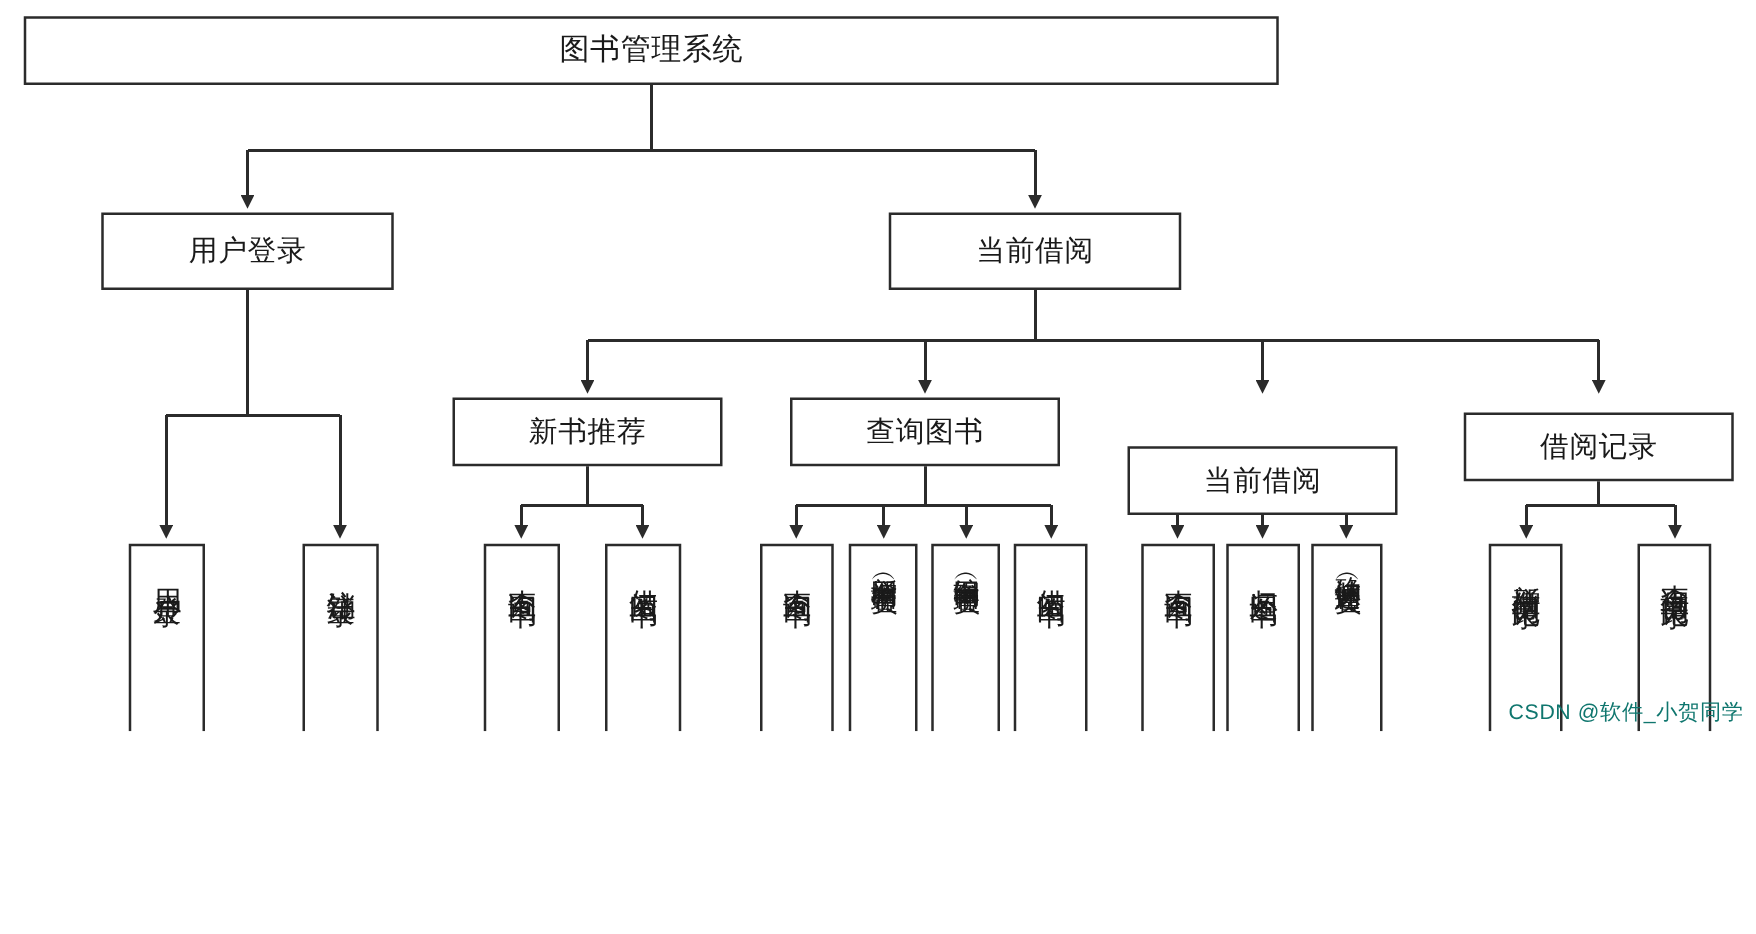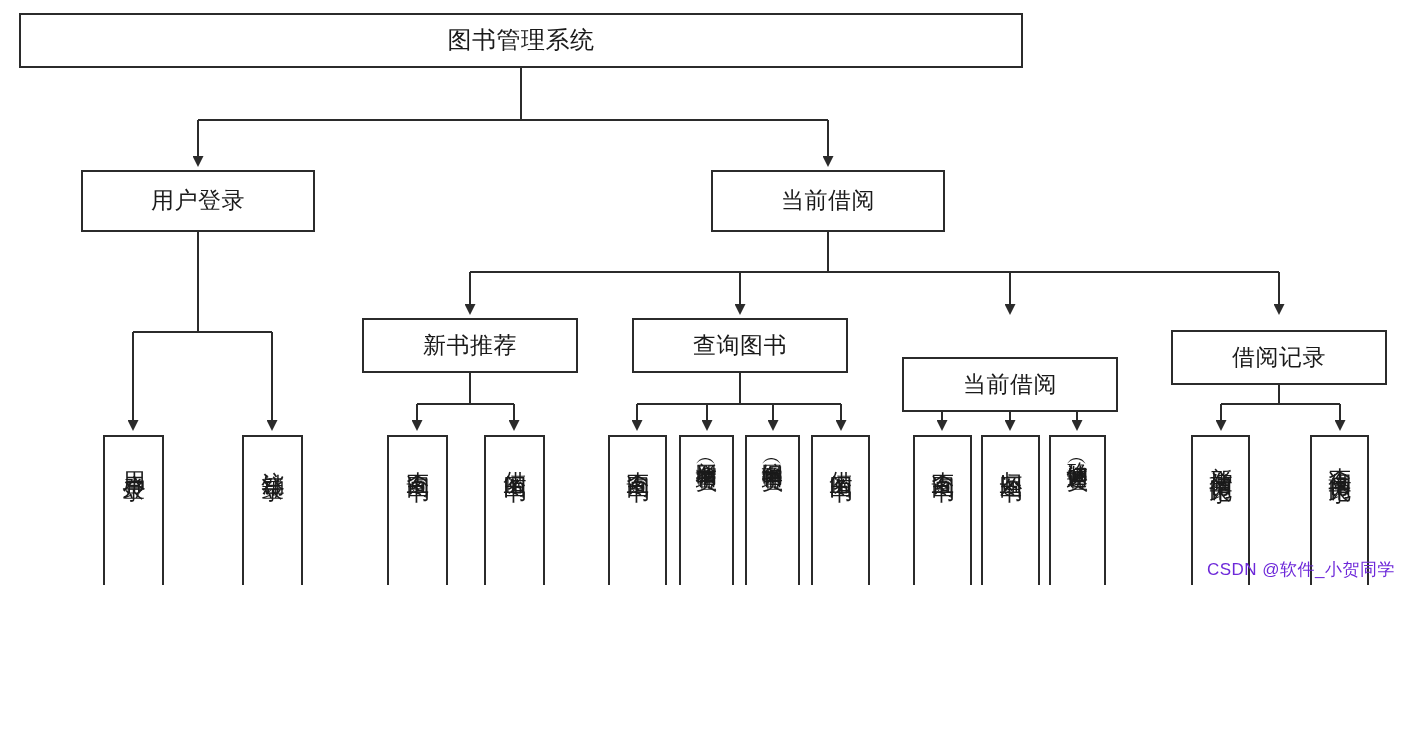--- a/index.html
+++ b/index.html
@@ -62,21 +62,21 @@
   }
   .node.vert.narrow .label {
     font-size: 21px;
     letter-spacing: 1.5px;
   }
   .watermark {
     position: absolute;
     right: 10px;
     bottom: 4px;
     font-size: 17px;
-    color: #6d28d9;
+    color: #0f766e;
     white-space: nowrap;
     letter-spacing: 0.5px;
   }
 </style>
 </head>
 <body>
 
 <div id="canvas">
 
   <svg id="wires" viewBox="0 0 1405 747">

